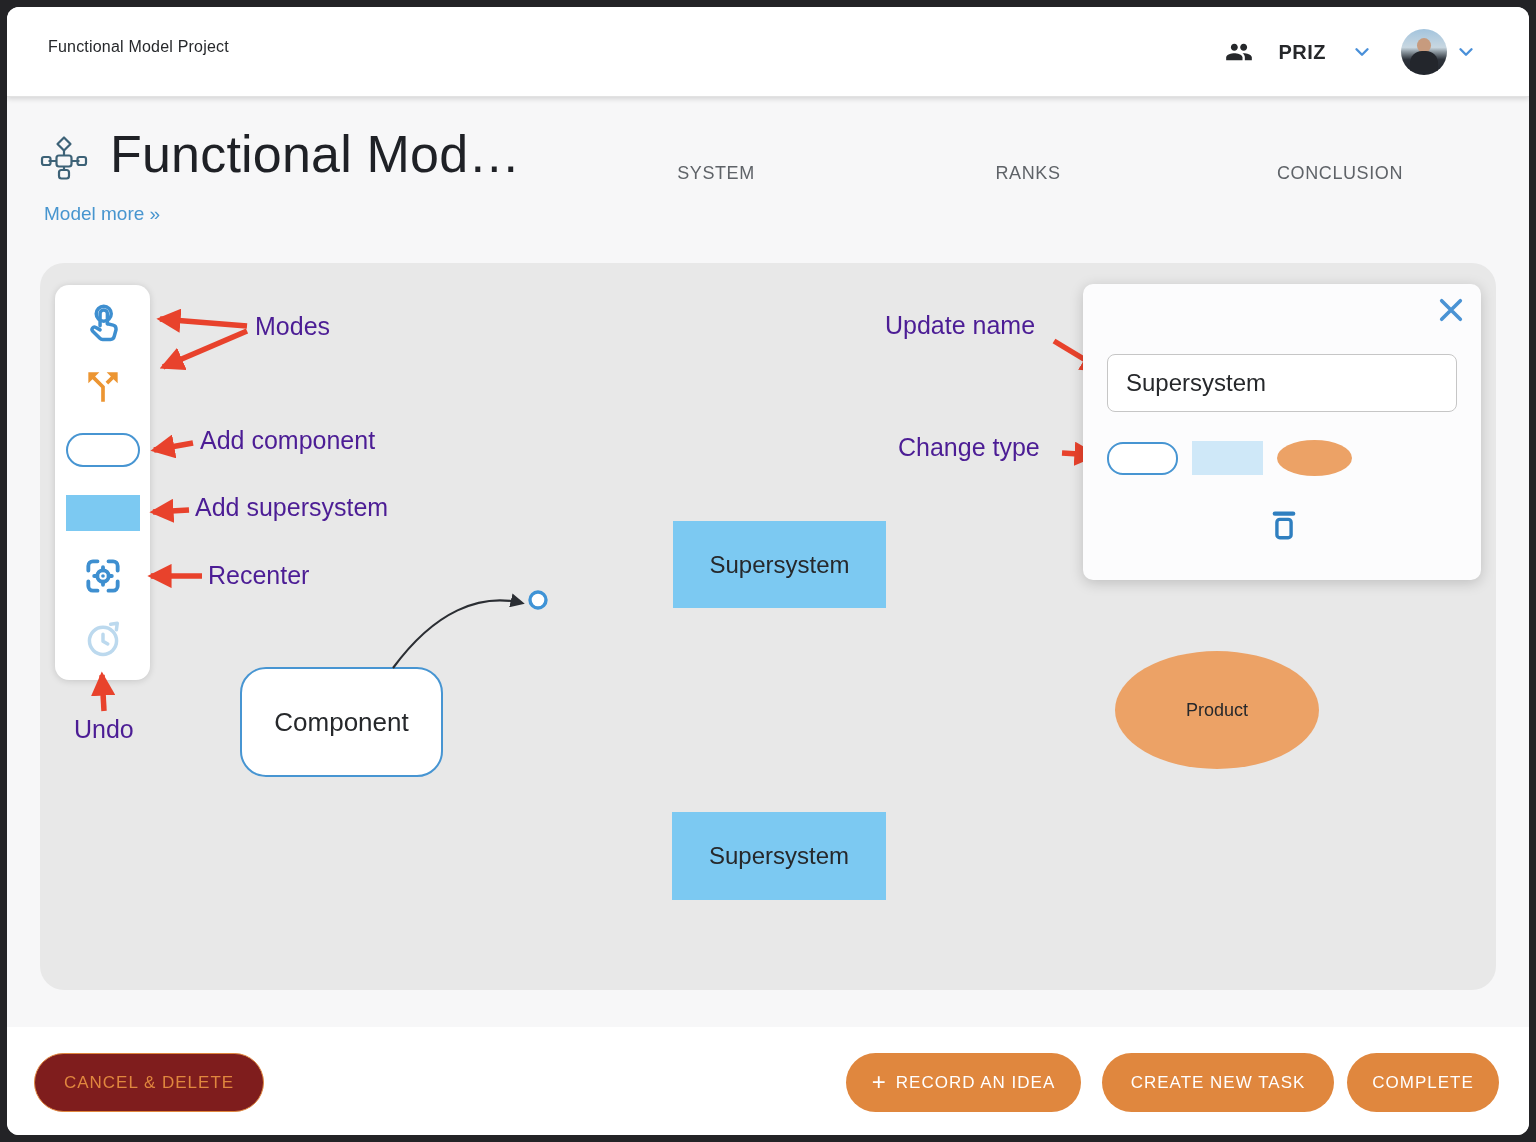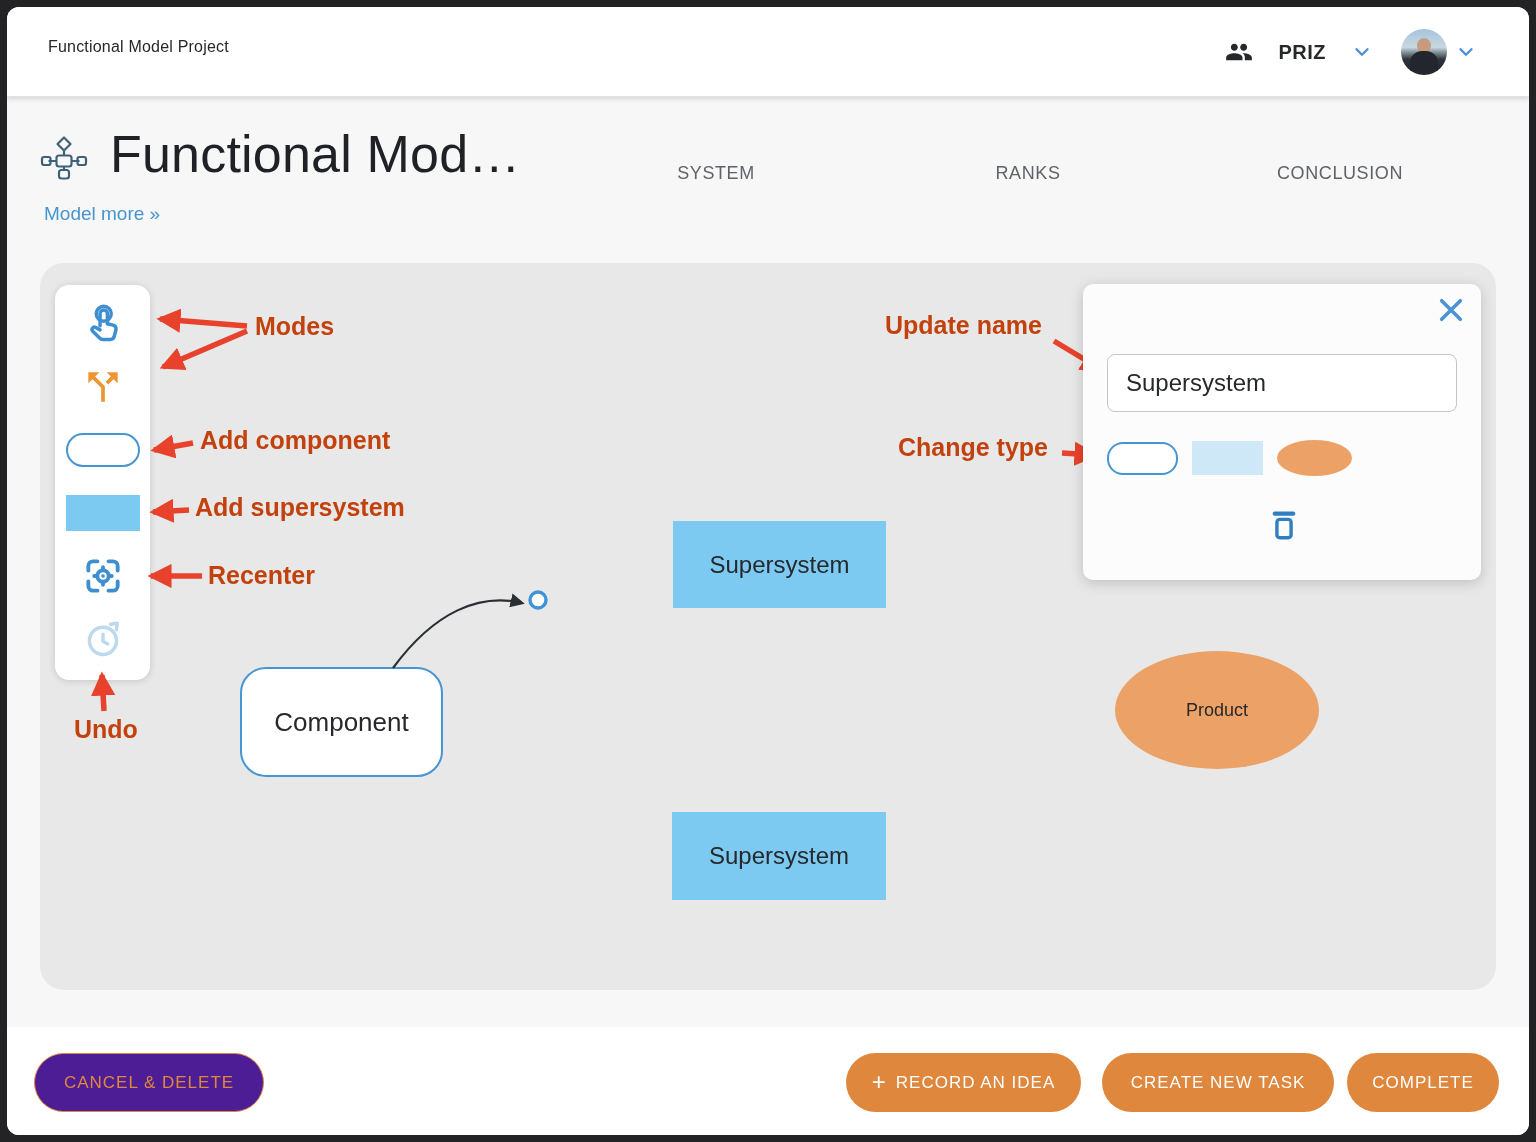--- a/index.html
+++ b/index.html
@@ -48,42 +48,42 @@
   
   .node { position:absolute; display:flex; align-items:center; justify-content:center; color:#26282B; cursor:pointer; }
   .node-component { left:200px; top:404px; width:203px; height:110px; background:#FFFFFF;
                     border:2px solid #4795D2; border-radius:26px; font-size:26px; }
   .node-super-top { left:633px; top:258px; width:213px; height:87px; background:#7CC9F2; font-size:24px; }
   .node-super-bottom { left:632px; top:549px; width:214px; height:88px; background:#7CC9F2; font-size:24px; }
   .node-product { left:1075px; top:388px; width:204px; height:118px; background:#ECA266; border-radius:50%; font-size:18px; }
 
   
   .overlay { position:absolute; inset:0; width:100%; height:100%; pointer-events:none; }
-  .red-label { position:absolute; font-size:25px; font-weight:bold; color:#c2410c; white-space:nowrap; pointer-events:none; }
+  .red-label { position:absolute; font-size:25px; font-weight:normal; color:#4c1d95; white-space:nowrap; pointer-events:none; }
 
   
   .panel { position:absolute; left:1043px; top:21px; width:398px; height:296px; background:#FCFCFD;
            border-radius:10px; box-shadow:0 3px 14px rgba(0,0,0,.18); }
   .panel-close { position:absolute; right:14px; top:10px; width:32px; height:32px; cursor:pointer; }
   .name-input { position:absolute; left:24px; top:70px; width:350px; height:58px; border:1px solid #C6C6C6;
                 border-radius:8px; background:#FFFFFF; font-family:"Liberation Sans",sans-serif;
                 font-size:24px; color:#26282B; padding:0 18px; }
   .type-row { position:absolute; left:24px; top:156px; display:flex; align-items:center; gap:14px; }
   .type-opt { cursor:pointer; }
   .type-component { width:71px; height:33px; background:#FFFFFF; border:2px solid #4795D2; border-radius:16px; }
   .type-supersystem { width:71px; height:34px; background:#CFE8F8; }
   .type-product { width:75px; height:36px; background:#ECA266; border-radius:50%; }
   .panel-trash { position:absolute; left:184px; top:222px; width:34px; height:38px; cursor:pointer; }
   .panel-trash svg { width:34px; height:38px; }
 
   
   .footer { position:relative; height:108px; background:#FFFFFF; }
   .btn { position:absolute; top:26px; height:59px; border-radius:30px; display:flex; align-items:center; justify-content:center;
          font-size:17px; font-weight:500; letter-spacing:1px; cursor:pointer; white-space:nowrap; }
-  .btn-outline { left:27px; width:230px; background:#4c1d95; border:1px solid #E0873E; color:#E0873E; }
+  .btn-outline { left:27px; width:230px; background:#7f1d1d; border:1px solid #E0873E; color:#E0873E; }
   .btn-fill { background:#E0873E; color:#FFFFFF; border:none; }
   .btn-record { left:839px; width:235px; gap:9px; }
   .btn-record .plus { font-size:24px; font-weight:400; margin-top:-2px; }
   .btn-create { left:1095px; width:232px; }
   .btn-complete { left:1340px; width:152px; }
 </style>
 </head>
 <body>
 
 <div class="page">

